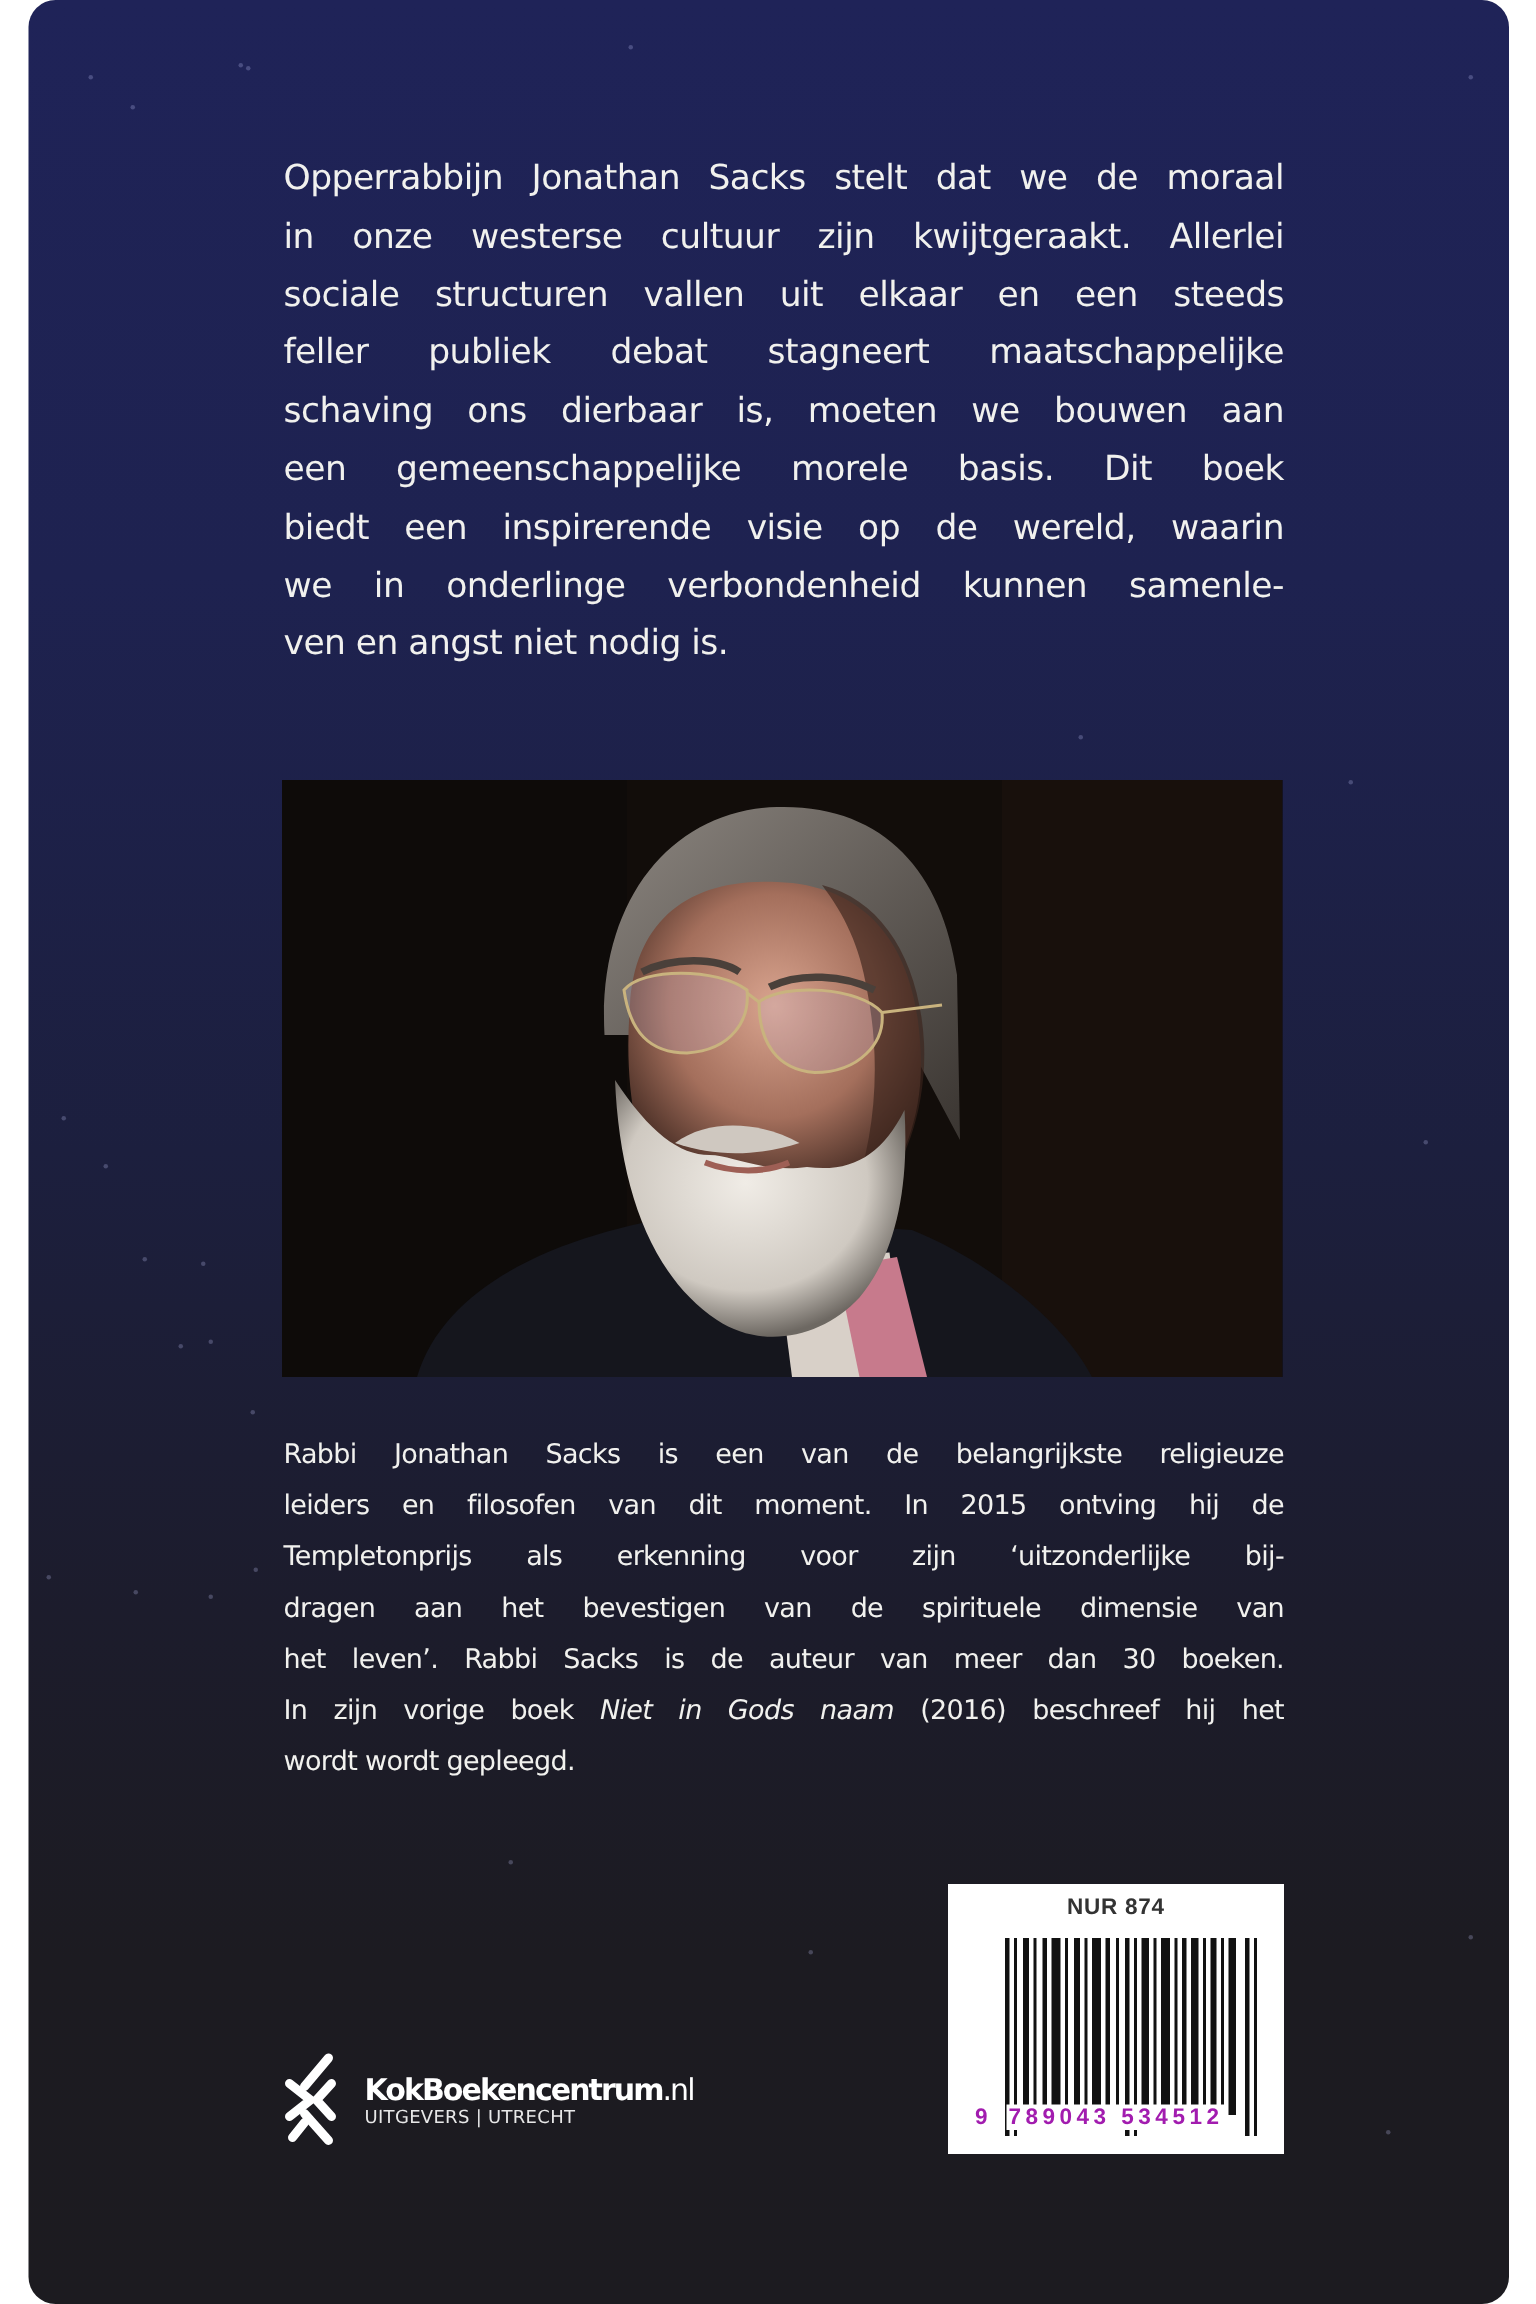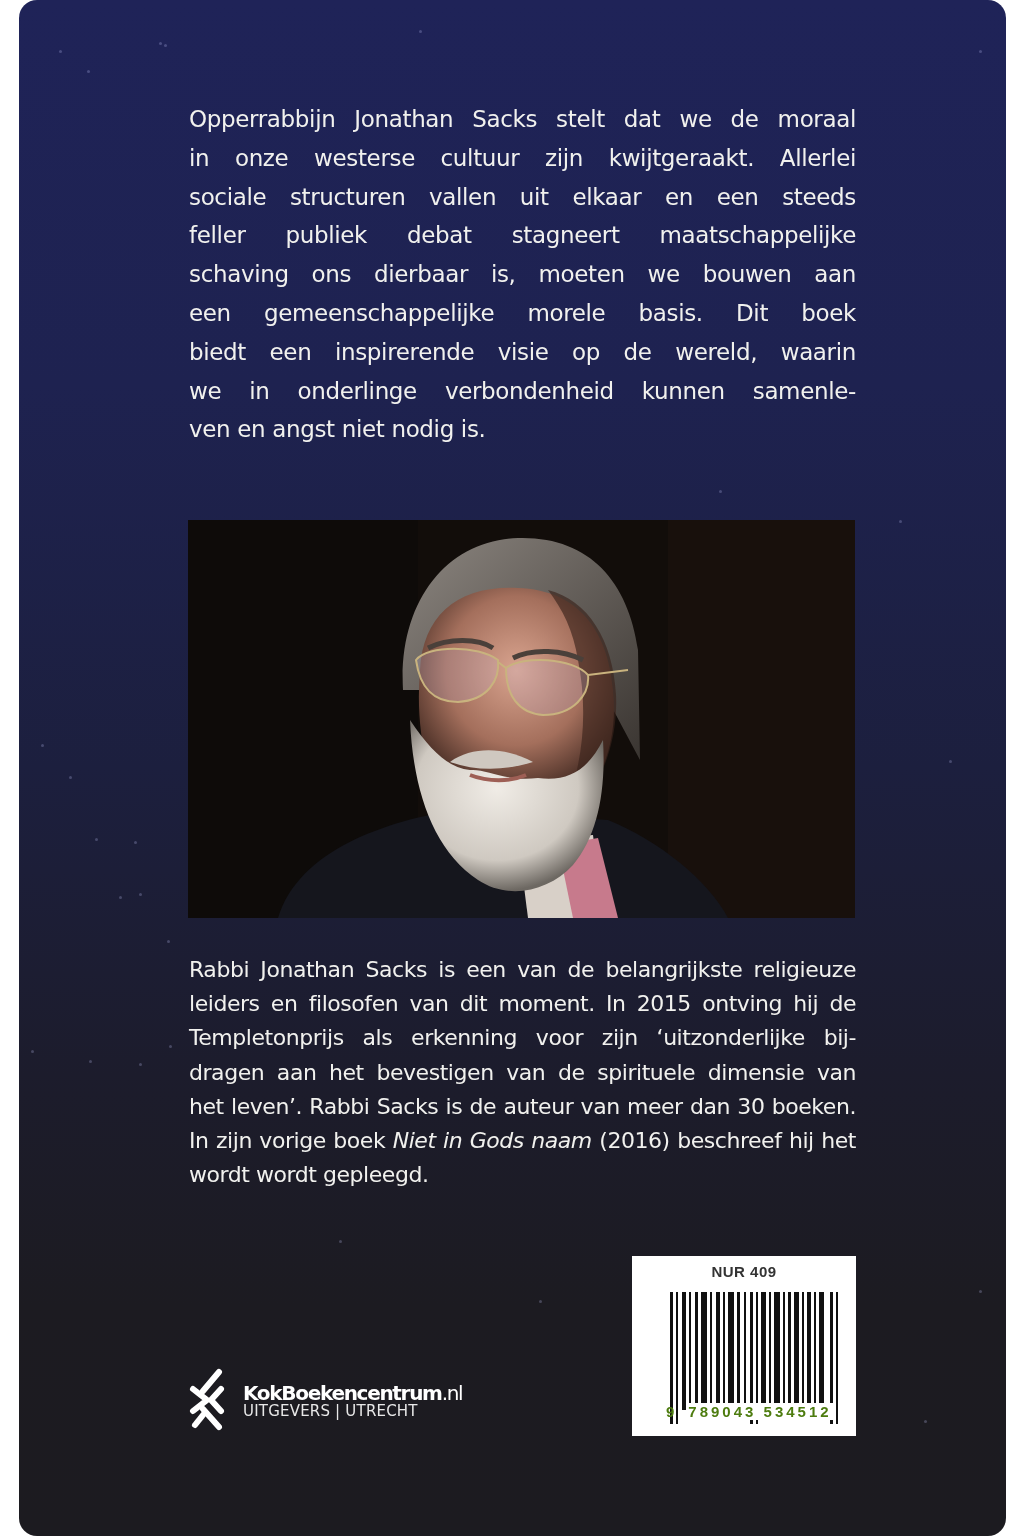--- a/index.html
+++ b/index.html
@@ -64,21 +64,21 @@
     background: radial-gradient(ellipse at 55% 45%, #2a1e16 0%, #15100c 55%, #0b0908 100%);
     overflow: hidden;
   }
   .photo svg { display: block; }
   .bio {
     position: absolute;
     left: 170px;
     top: 953px;
     width: 667px;
     font-family: "DejaVu Sans", sans-serif;
-    font-size: 22px;
+    font-size: 18px;
     line-height: 34.2px;
     color: #f1f1ee;
     letter-spacing: -0.45px;
     margin: 0;
   }
   .bio .line {
     display: block;
     text-align: justify;
     text-align-last: justify;
     white-space: nowrap;
@@ -108,27 +108,27 @@
   }
   .bars {
     position: absolute;
     left: 38px;
     top: 36px;
     width: 170px;
     height: 132px;
   }
   .isbn {
     position: absolute;
-    left: 34px;
+    left: 18px;
     top: 147px;
     width: 200px;
     font-family: "Liberation Sans", sans-serif;
     font-size: 15px;
     font-weight: bold;
-    color: #4d7c0f;
+    color: #a21caf;
     letter-spacing: 3px;
     white-space: nowrap;
   }
   .isbn .first { margin-right: 10px; }
   .isbn .rest { background: #ffffff; padding: 0 1px; }
   .publisher {
     position: absolute;
     left: 166px;
     top: 1364px;
     height: 72px;
@@ -142,21 +142,21 @@
     font-family: "DejaVu Sans", sans-serif;
     font-size: 20px;
     font-weight: bold;
     color: #ffffff;
     letter-spacing: -1.3px;
     line-height: 22px;
   }
   .publisher-name .tld { font-weight: normal; }
   .publisher-sub {
     font-family: "DejaVu Sans", sans-serif;
-    font-size: 15px;
+    font-size: 12px;
     color: #e8e8e8;
     letter-spacing: 0.2px;
     line-height: 13px;
     margin-top: 1px;
   }
 </style>
 </head>
 <body>
 
 <div class="cover">
@@ -269,21 +269,21 @@
         <path d="M10 58 L18 48"></path>
       </g>
     </svg>
     <div class="publisher-text">
       <div class="publisher-name"><span>KokBoekencentrum</span><span class="tld">.nl</span></div>
       <div class="publisher-sub">UITGEVERS | UTRECHT</div>
     </div>
   </div>
 
   <div class="barcode-box">
-    <div class="nur">NUR 409</div>
+    <div class="nur">NUR 874</div>
     <svg class="bars" viewBox="0 0 170 132" preserveAspectRatio="none">
       <g fill="#111111">
         <rect x="0" y="0" width="3" height="132"></rect>
         <rect x="6" y="0" width="2" height="132"></rect>
         <rect x="12" y="0" width="4" height="118"></rect>
         <rect x="19" y="0" width="2" height="118"></rect>
         <rect x="25" y="0" width="3" height="118"></rect>
         <rect x="31" y="0" width="6" height="118"></rect>
         <rect x="40" y="0" width="2" height="118"></rect>
         <rect x="46" y="0" width="4" height="118"></rect>

